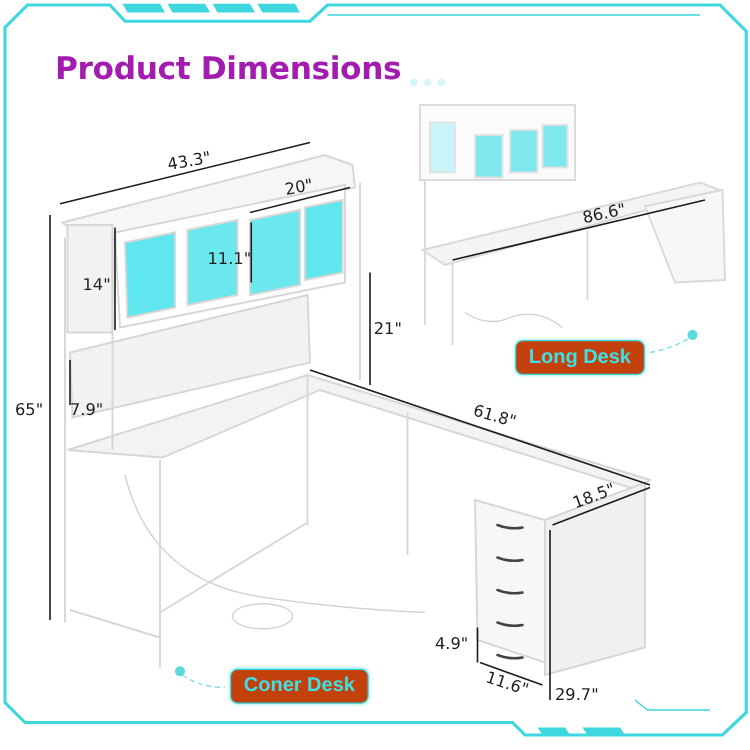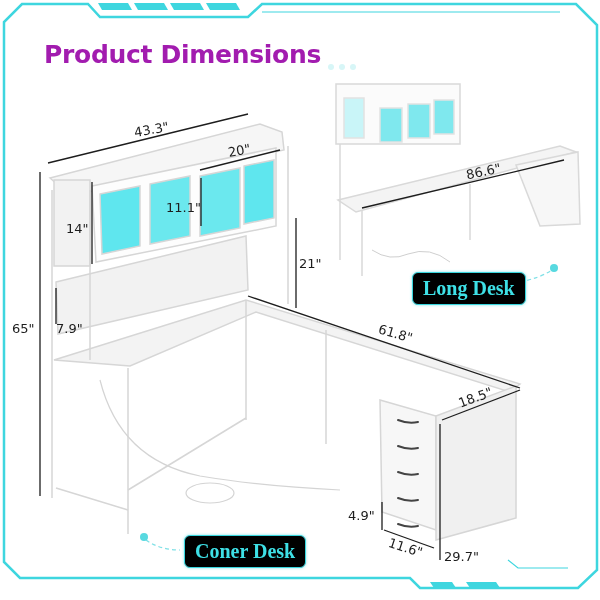--- a/index.html
+++ b/index.html
@@ -2,21 +2,21 @@
 <html><head>
 <meta charset="utf-8">
 <style>
   html, body { margin: 0; padding: 0; background: #ffffff; }
   body { width: 600px; height: 600px; position: relative; overflow: hidden; font-family: "Liberation Sans", sans-serif; }
   .frame { position: absolute; left: 0; top: 0; width: 600px; height: 600px; }
   .title { position: absolute; left: 44px; top: 40px; font-family: "DejaVu Sans", sans-serif; font-weight: bold; font-size: 25px; color: #a21caf; letter-spacing: -0.3px; }
   .title-dots { position: absolute; left: 328px; top: 56px; }
   .title-dots span { display: inline-block; width: 6px; height: 6px; border-radius: 50%; background: #d7f6f7; margin-right: 5px; }
   .dim { position: absolute; font-family: "DejaVu Sans", sans-serif; font-size: 13px; color: #1d1d1d; white-space: nowrap; }
-  .label { position: absolute; background: #000000; border: 1.5px solid #39d6de; border-radius: 6px; color: #3ee0e6; font-family: Liberation Serif, serif; font-weight: bold; font-size: 20px; padding: 4px 10px; box-shadow: 0 0 3px rgba(57,214,222,0.6); }
+  .label { position: absolute; background: #c2410c; border: 1.5px solid #39d6de; border-radius: 6px; color: #3ee0e6; font-family: Liberation Sans, sans-serif; font-weight: bold; font-size: 16px; padding: 4px 10px; box-shadow: 0 0 3px rgba(57,214,222,0.6); }
   .scene { position: absolute; left: 0; top: 0; }
 </style>
 </head>
 <body>
 
 <svg class="frame" viewBox="0 0 600 600" width="600" height="600">
   <path d="M22 4 L88 4 L100 17 L248 17 L262 4 L576 4 L597 25 L597 570 L578 588 L420 588 L410 578 L20 578 L4 562 L4 22 Z" fill="none" stroke="#3ed6df" stroke-width="2.5"></path>
   <path d="M262 12 L560 12" stroke="#3ed6df" stroke-width="1.2" fill="none"></path>
   <g fill="#3ed6df">
     <polygon points="98,3 128,3 132,10 102,10"></polygon>

